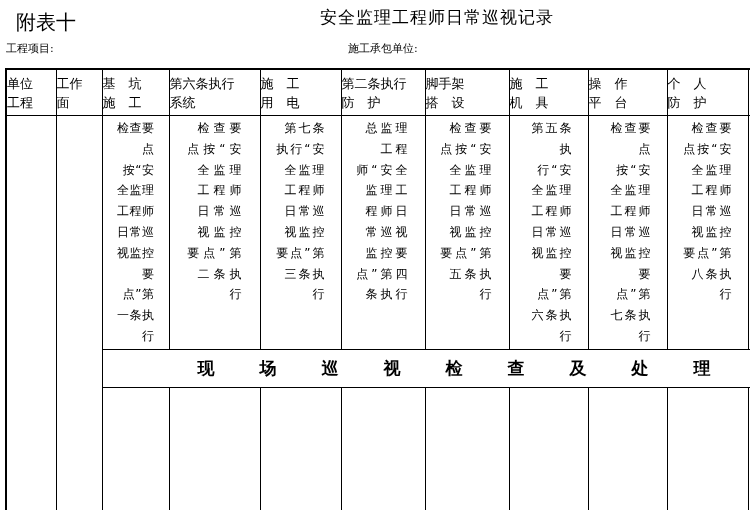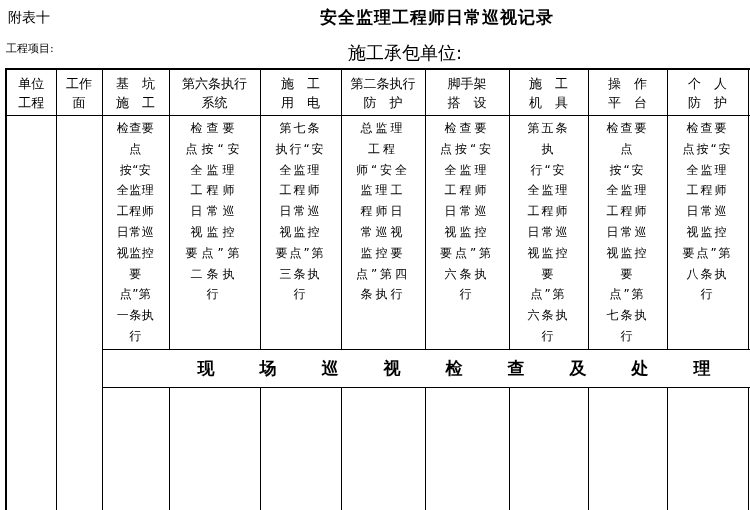--- a/index.html
+++ b/index.html
@@ -1,41 +1,41 @@
 <!DOCTYPE html>
 <html><head>
 <meta charset="utf-8">
 <style>
   html,body{margin:0;padding:0}
   body{
     width:750px;height:510px;background:#ffffff;color:#000;
     position:relative;overflow:hidden;
     font-family:"DejaVu Sans","Liberation Sans",sans-serif;
   }
-  .title{position:absolute;left:320px;top:6px;font-size:17px;font-weight:bold;letter-spacing:1px;white-space:nowrap}
-  .appendix{position:absolute;left:8px;top:9px;font-size:14px}
+  .title{position:absolute;left:320px;top:6px;font-size:17px;font-weight:normal;letter-spacing:1px;white-space:nowrap}
+  .appendix{position:absolute;left:16px;top:9px;font-size:20px}
   .meta-left{position:absolute;left:6px;top:41px;font-size:11px}
-  .meta-right{position:absolute;left:348px;top:41px;font-size:18px}
+  .meta-right{position:absolute;left:348px;top:41px;font-size:11px}
 
   table.form{
     position:absolute;left:5px;top:68px;width:797px;
     border-collapse:collapse;table-layout:fixed;
     border:2px solid #000;
   }
   td{border:1px solid #000;padding:0;vertical-align:middle;overflow:hidden}
   
   .r1 td{height:45px}
   .r2 .h2{height:130px}
   .r3 td{height:37px}
   .r4 td{height:187px}
   .r5 td{height:38px}
 
-  .hcell{text-align:center;font-size:13px;line-height:19px;white-space:nowrap}
+  .hcell{text-align:left;font-size:13px;line-height:19px;white-space:nowrap}
   .ccell{
-    vertical-align:top;text-align:center;
+    vertical-align:top;text-align:right;
     font-size:12px;line-height:20.8px;
     padding:2px 14px;word-break:break-all;
   }
   .ls0{letter-spacing:0.5px}.ls2{letter-spacing:2px}
   .ls3{letter-spacing:3px}.ls4{letter-spacing:4px}
   .seccell{
     font-weight:bold;font-size:17px;letter-spacing:45px;
     white-space:nowrap;padding-left:95px;text-align:left;
   }
   .footwrap{display:flex;height:38px;align-items:stretch}
@@ -116,21 +116,21 @@
     <td></td>
   </tr>
 
   <tr class="r2">
     <td rowspan="3"></td>
     <td rowspan="3"></td>
     <td class="h2 ccell ls0">检查要点按“安全监理工程师日常巡视监控要点”第一条执行</td>
     <td class="h2 ccell ls4">检查要点按“安全监理工程师日常巡视监控要点”第二条执行</td>
     <td class="h2 ccell ls2">第七条执行“安全监理工程师日常巡视监控要点”第三条执行</td>
     <td class="h2 ccell ls3">总监理工程师“安全监理工程师日常巡视监控要点”第四条执行</td>
-    <td class="h2 ccell ls3">检查要点按“安全监理工程师日常巡视监控要点”第六条执行</td>
+    <td class="h2 ccell ls3">检查要点按“安全监理工程师日常巡视监控要点”第五条执行</td>
     <td class="h2 ccell ls2">第五条执行“安全监理工程师日常巡视监控要点”第六条执行</td>
     <td class="h2 ccell ls2">检查要点按“安全监理工程师日常巡视监控要点”第七条执行</td>
     <td class="h2 ccell ls2">检查要点按“安全监理工程师日常巡视监控要点”第八条执行</td>
     <td class="h2"></td>
   </tr>
 
   <tr class="r3">
     <td colspan="9" class="seccell">现场巡视检查及处理情况</td>
   </tr>
 

